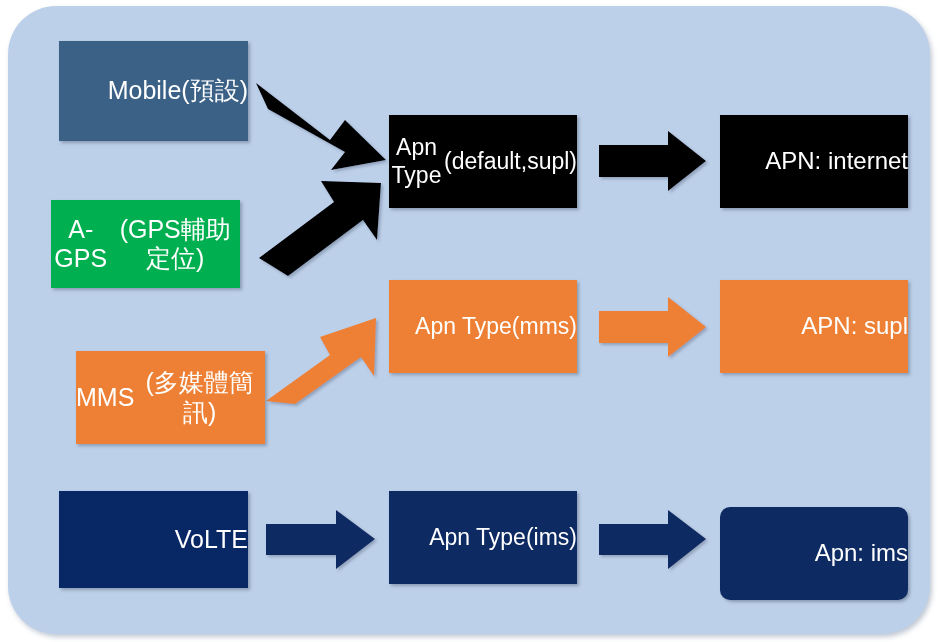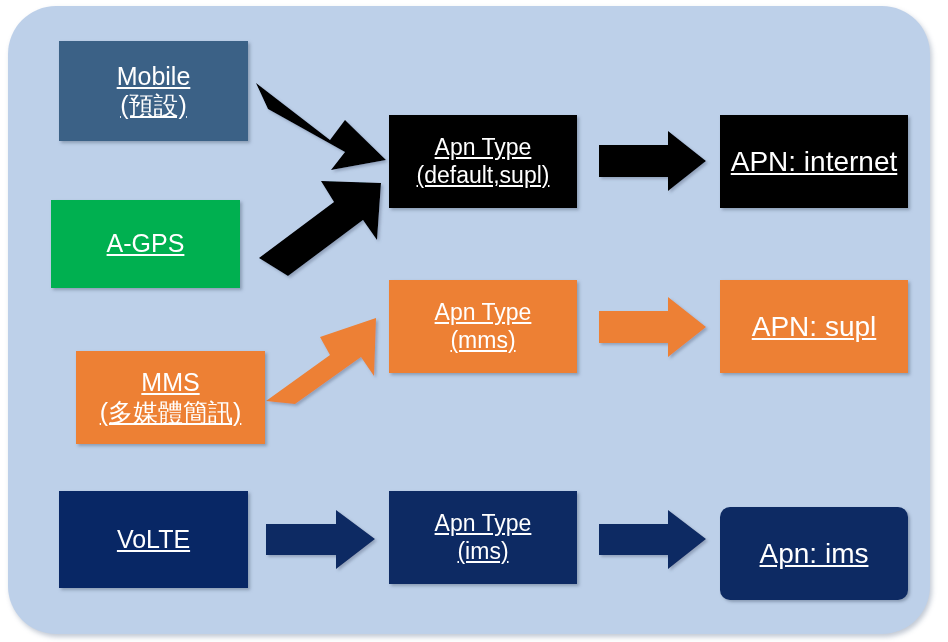--- a/index.html
+++ b/index.html
@@ -29,37 +29,36 @@
     height: 628px;
     background: #bdd0e9;
     border-radius: 48px;
     box-shadow: 2px 3px 5px rgba(120,135,160,0.45);
   }
 
   
   .node {
     position: absolute;
     display: flex;
-    flex-direction: column;
+    flex-direction: row;
     align-items: center;
-    justify-content: center;
+    justify-content: flex-end;
     box-sizing: border-box;
     color: #ffffff;
     text-align: center;
     line-height: 1.18;
     box-shadow: 2px 2px 3px rgba(90,105,130,0.50);
-    text-decoration: underline;
   }
   .node .l1 { display: block; }
   .node .l2 { display: block; }
 
   
   .col-left  { font-size: 25px; }
   .col-mid   { font-size: 23px; }
-  .col-right { font-size: 28px; }
+  .col-right { font-size: 24px; }
 
   
   #node-mobile { left: 59px;  top: 41px;  width: 189px; height: 100px; background: #3b6186; }
   #node-agps   { left: 51px;  top: 200px; width: 189px; height: 88px;  background: #00b050; }
   #node-mms    { left: 76px;  top: 351px; width: 189px; height: 93px;  background: #ed8034; }
   #node-volte  { left: 59px;  top: 491px; width: 189px; height: 97px;  background: #082765; }
 
   
   #node-apntype-default { left: 389px; top: 115px; width: 188px; height: 93px; background: #000000; }
   #node-apntype-mms     { left: 389px; top: 280px; width: 188px; height: 93px; background: #ed8034; }
@@ -108,20 +107,21 @@
     <polygon filter="url(#shdw)" fill="#0d2a63" points="599,524 668,524 668,510 706,539 668,569 668,555 599,555"></polygon>
   </svg>
 
   <div class="node col-left" id="node-mobile" style="background: rgb(59, 97, 134);">
     <span class="l1">Mobile</span>
     <span class="l2">(預設)</span>
   </div>
 
   <div class="node col-left" id="node-agps" style="background: rgb(0, 176, 80);">
     <span class="l1">A-GPS</span>
+    <span class="l2">(GPS輔助定位)</span>
   </div>
 
   <div class="node col-left" id="node-mms" style="background: rgb(237, 128, 52);">
     <span class="l1">MMS</span>
     <span class="l2">(多媒體簡訊)</span>
   </div>
 
   <div class="node col-left" id="node-volte" style="background: rgb(8, 39, 101);">
     <span class="l1">VoLTE</span>
   </div>

